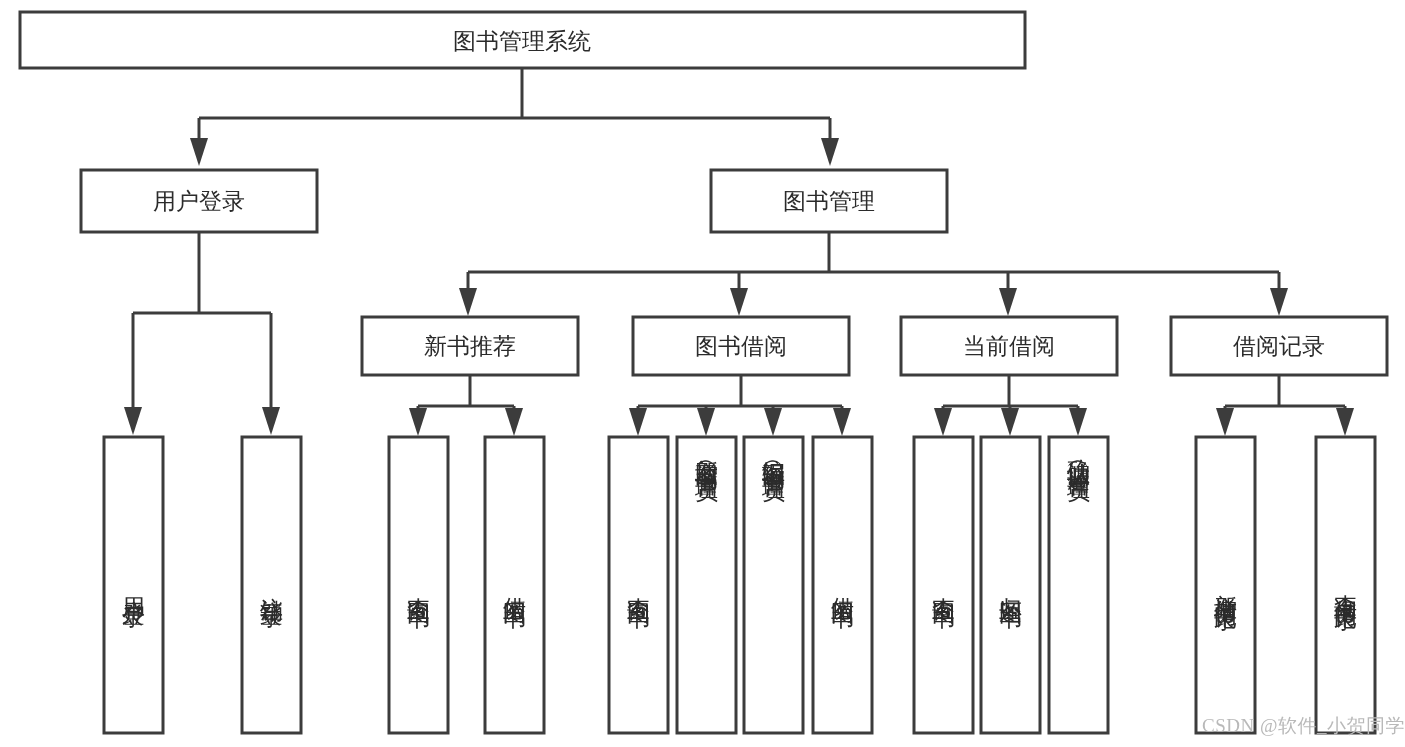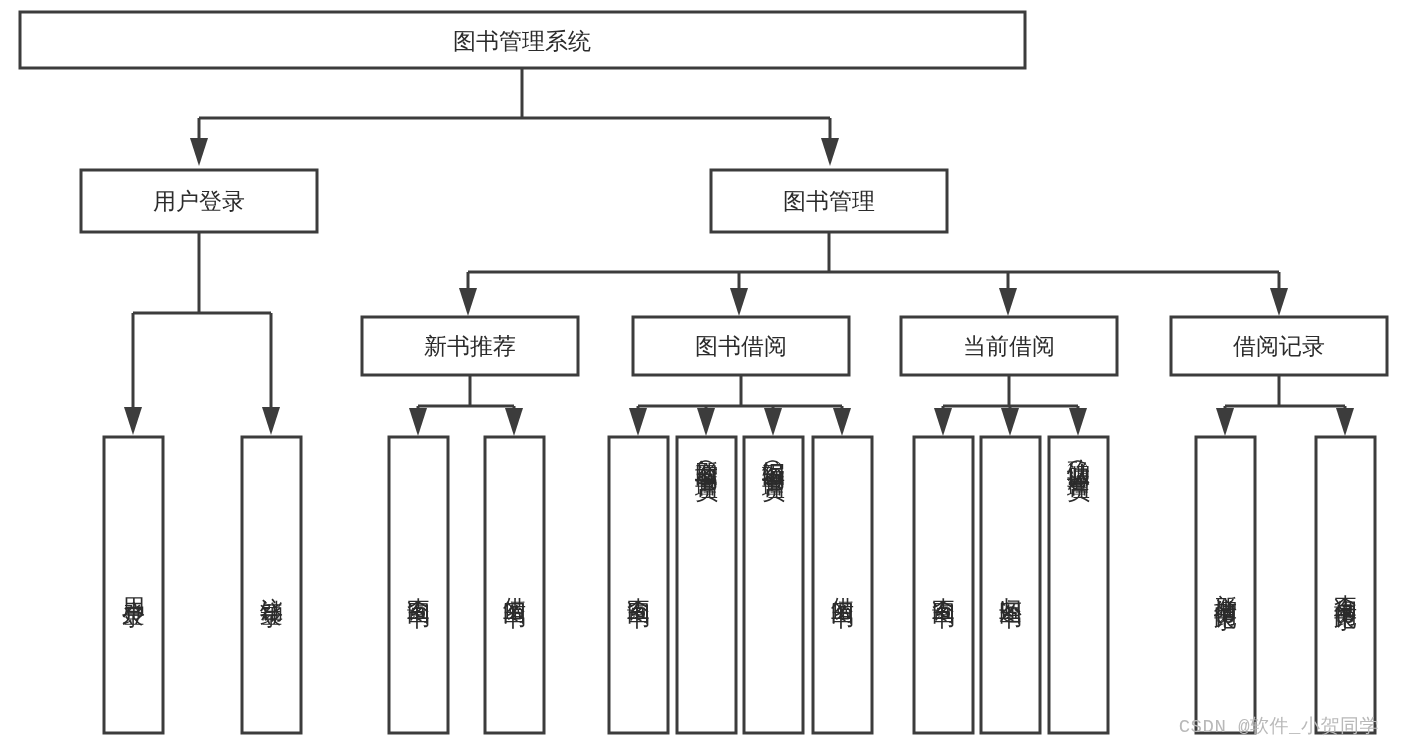--- a/index.html
+++ b/index.html
@@ -59,23 +59,23 @@
     text-orientation: upright;
     font-family: "DejaVu Sans", "Liberation Sans", sans-serif;
     font-size: 23px;
     color: #2b2b2b;
     letter-spacing: 3px;
     line-height: 1;
     white-space: nowrap;
   }
   .watermark {
     position: absolute;
-    right: 26px;
+    right: 0;
     bottom: 8px;
-    font-family: Liberation Mono, monospace;
+    font-family: Liberation Serif, serif;
     font-size: 19px;
     color: #b9b9b9;
     letter-spacing: 0.5px;
     white-space: nowrap;
   }
 </style>
 </head>
 <body>
 
 <div id="canvas">

